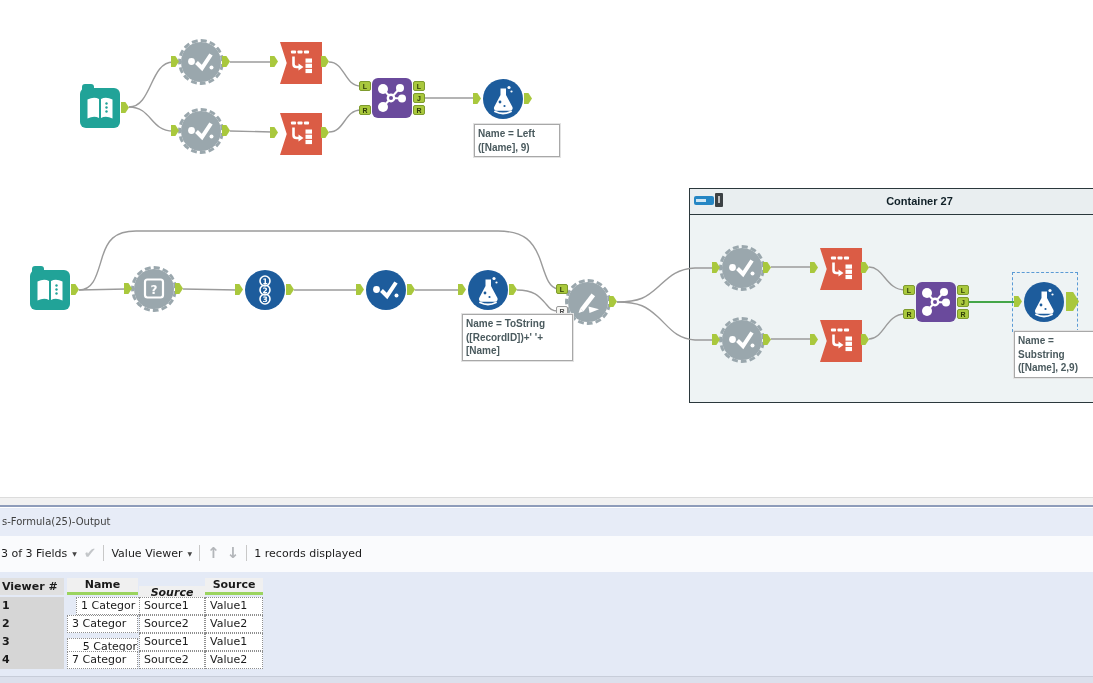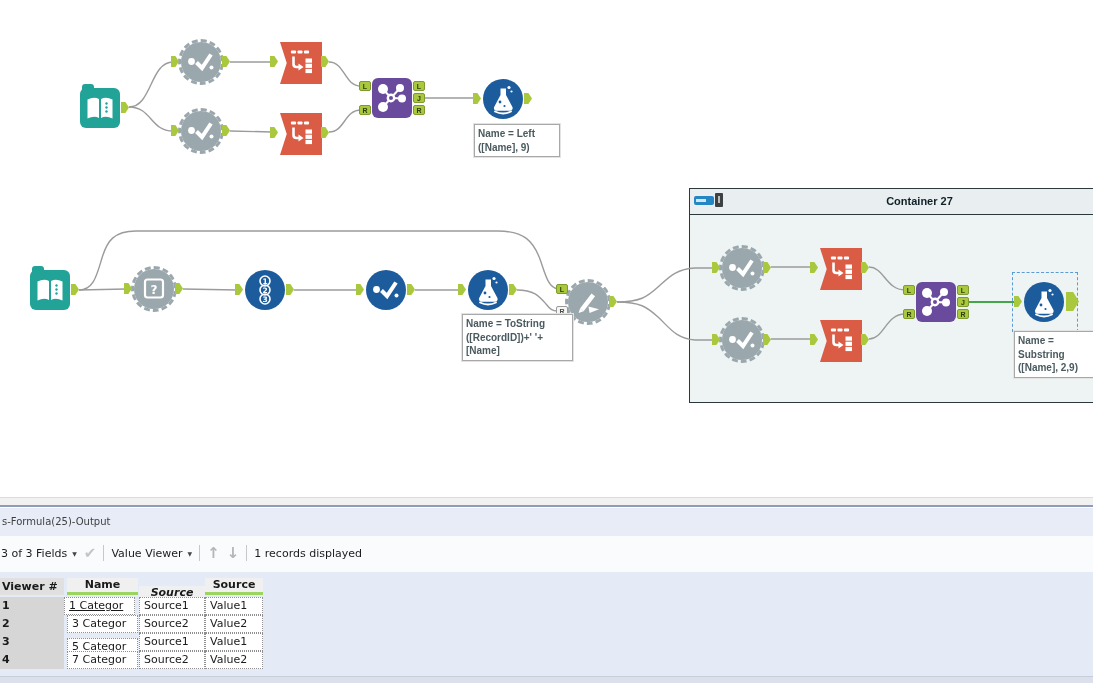--- a/index.html
+++ b/index.html
@@ -389,29 +389,29 @@
         <span class="vsep"></span>
         <span>1 records displayed</span>
       </div>
     </div>
     <div id="grid">
         <div class="gcell gh rec" style="left: 0px; top: 0px; width: 64px; height: 17px;">Viewer #</div>
         <div class="gcell gh" style="left: 67px; top: 0px; width: 71px; height: 17px;">Name</div>
         <div class="gcell gh" style="left: 139px; top: 8px; width: 66px; height: 17px; font-style: italic;">Source</div>
         <div class="gcell gh" style="left: 205px; top: 0px; width: 58px; height: 17px;">Source</div>
         <div class="gcell gd rec" style="left: 0px; top: 19px; width: 64px; height: 18px;">1</div>
-        <div class="gcell gd" style="left: 64px; top: 19px; width: 71px; height: 18px; text-decoration: underline;">1 Categor</div>
+        <div class="gcell gd" style="left: 76px; top: 19px; width: 71px; height: 18px;">1 Categor</div>
         <div class="gcell gd" style="left: 139px; top: 19px; width: 66px; height: 18px;">Source1</div>
         <div class="gcell gd" style="left: 205px; top: 19px; width: 58px; height: 18px;">Value1</div>
         <div class="gcell gd rec" style="left: 0px; top: 37px; width: 64px; height: 18px;">2</div>
         <div class="gcell gd" style="left: 67px; top: 37px; width: 71px; height: 18px;">3 Categor</div>
         <div class="gcell gd" style="left: 139px; top: 37px; width: 66px; height: 18px;">Source2</div>
         <div class="gcell gd" style="left: 205px; top: 37px; width: 58px; height: 18px;">Value2</div>
         <div class="gcell gd rec" style="left: 0px; top: 55px; width: 64px; height: 18px;">3</div>
-        <div class="gcell gd" style="left: 67px; top: 60px; width: 71px; height: 18px;">5 Categor</div>
+        <div class="gcell gd" style="left: 67px; top: 60px; width: 71px; height: 18px; text-align: right;">5 Categor</div>
         <div class="gcell gd" style="left: 139px; top: 55px; width: 66px; height: 18px;">Source1</div>
         <div class="gcell gd" style="left: 205px; top: 55px; width: 58px; height: 18px;">Value1</div>
         <div class="gcell gd rec" style="left: 0px; top: 73px; width: 64px; height: 18px;">4</div>
         <div class="gcell gd" style="left: 67px; top: 73px; width: 71px; height: 18px;">7 Categor</div>
         <div class="gcell gd" style="left: 139px; top: 73px; width: 66px; height: 18px;">Source2</div>
         <div class="gcell gd" style="left: 205px; top: 73px; width: 58px; height: 18px;">Value2</div>
       </div>
     <div class="bstrip"></div>
   </div>
 </div>

